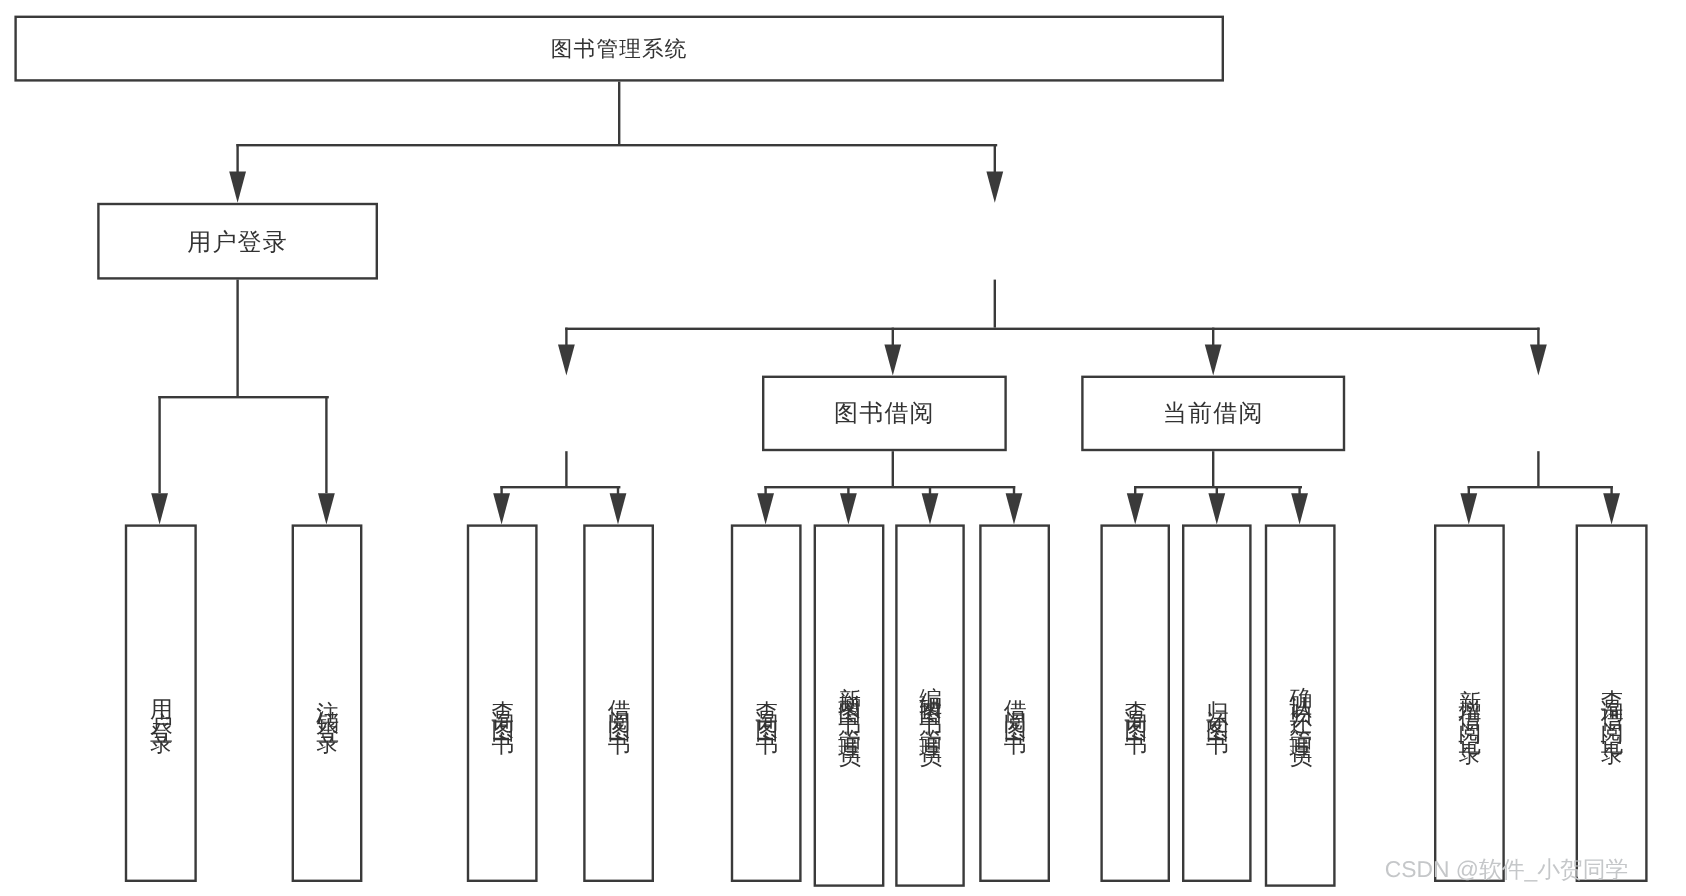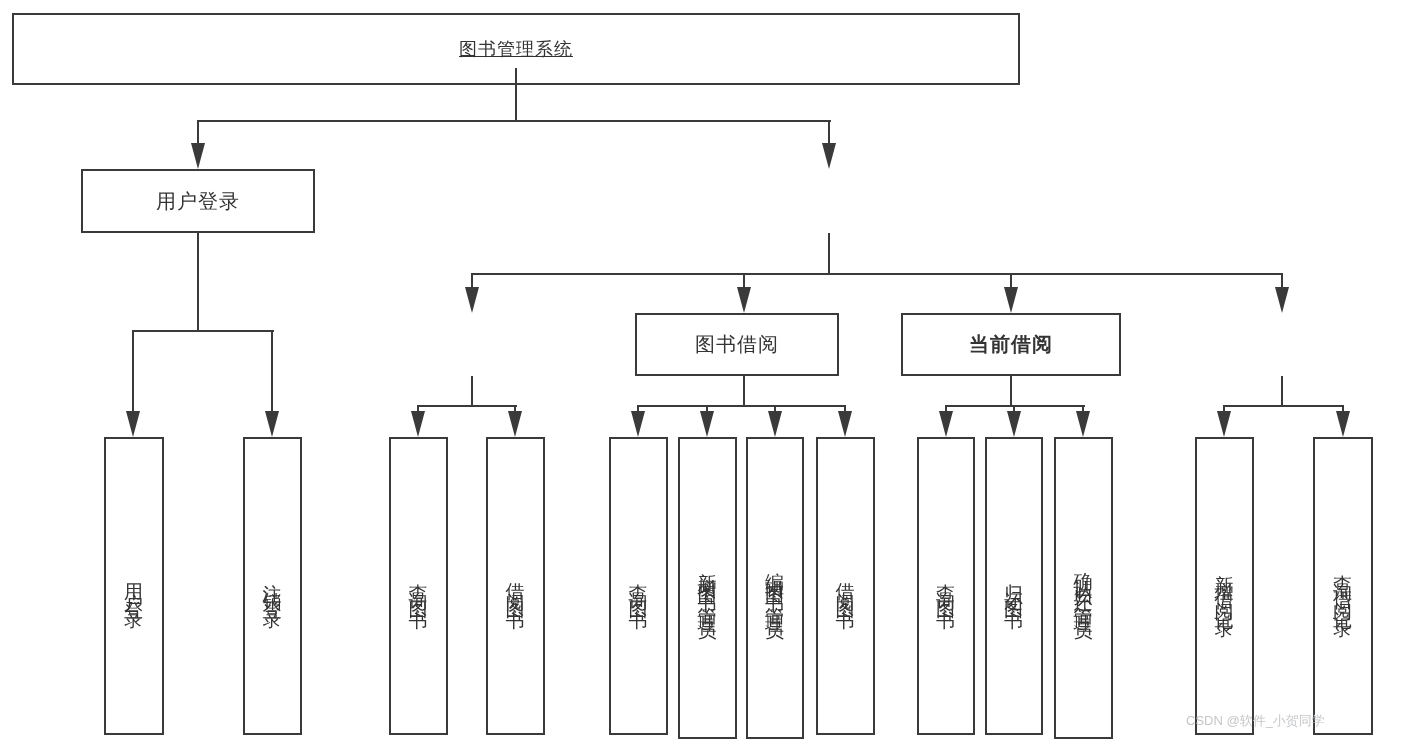--- a/index.html
+++ b/index.html
@@ -18,30 +18,30 @@
     font-size:19px;letter-spacing:9px;line-height:1;
   }
   .v-box.admin{letter-spacing:7px;}
   .line{position:absolute;background:#3a3a3a;}
   .arrow{
     position:absolute;width:0;height:0;
     border-left:7px solid transparent;border-right:7px solid transparent;
     border-top:26px solid #3a3a3a;
   }
   .watermark{
-    position:absolute;left:1186px;top:712px;width:215px;
-    font-size:13px;color:#c5c7c9;white-space:nowrap;z-index:5;
+    position:absolute;left:1154px;top:712px;width:215px;
+    font-size:19px;color:#c5c7c9;white-space:nowrap;z-index:5;
   }
 </style>
 </head>
 <body>
 
 <div id="canvas">
 
-  <div class="box root-box" style="left:12px;top:13px;width:1008px;height:72px;text-decoration:underline;">图书管理系统</div>
+  <div class="box root-box" style="left:12px;top:13px;width:1008px;height:55px;">图书管理系统</div>
 
   <div class="line" style="left:515px;top:68px;width:2px;height:52px;"></div>
   <div class="line" style="left:197px;top:120px;width:634px;height:2px;"></div>
   <div class="line" style="left:197px;top:120px;width:2px;height:25px;"></div>
   <div class="arrow" style="left:191px;top:143px;"></div>
   <div class="line" style="left:828px;top:120px;width:2px;height:25px;"></div>
   <div class="arrow" style="left:822px;top:143px;"></div>
 
   <div class="box h-box" style="left:81px;top:169px;width:234px;height:64px;">用户登录</div>
 
@@ -57,21 +57,21 @@
   <div class="line" style="left:471px;top:273px;width:2px;height:16px;"></div>
   <div class="arrow" style="left:465px;top:287px;"></div>
   <div class="line" style="left:743px;top:273px;width:2px;height:16px;"></div>
   <div class="arrow" style="left:737px;top:287px;"></div>
   <div class="line" style="left:1010px;top:273px;width:2px;height:16px;"></div>
   <div class="arrow" style="left:1004px;top:287px;"></div>
   <div class="line" style="left:1281px;top:273px;width:2px;height:16px;"></div>
   <div class="arrow" style="left:1275px;top:287px;"></div>
 
   <div class="box h-box" style="left:635px;top:313px;width:204px;height:63px;">图书借阅</div>
-  <div class="box h-box" style="left:901px;top:313px;width:220px;height:63px;font-weight:bold;">当前借阅</div>
+  <div class="box h-box" style="left:901px;top:313px;width:220px;height:63px;">当前借阅</div>
 
   <div class="line" style="left:471px;top:376px;width:2px;height:29px;"></div>
   <div class="line" style="left:417px;top:405px;width:100px;height:2px;"></div>
   <div class="line" style="left:417px;top:405px;width:2px;height:8px;"></div>
   <div class="arrow" style="left:411px;top:411px;"></div>
   <div class="line" style="left:514px;top:405px;width:2px;height:8px;"></div>
   <div class="arrow" style="left:508px;top:411px;"></div>
 
   <div class="line" style="left:743px;top:376px;width:2px;height:29px;"></div>
   <div class="line" style="left:637px;top:405px;width:209px;height:2px;"></div>

